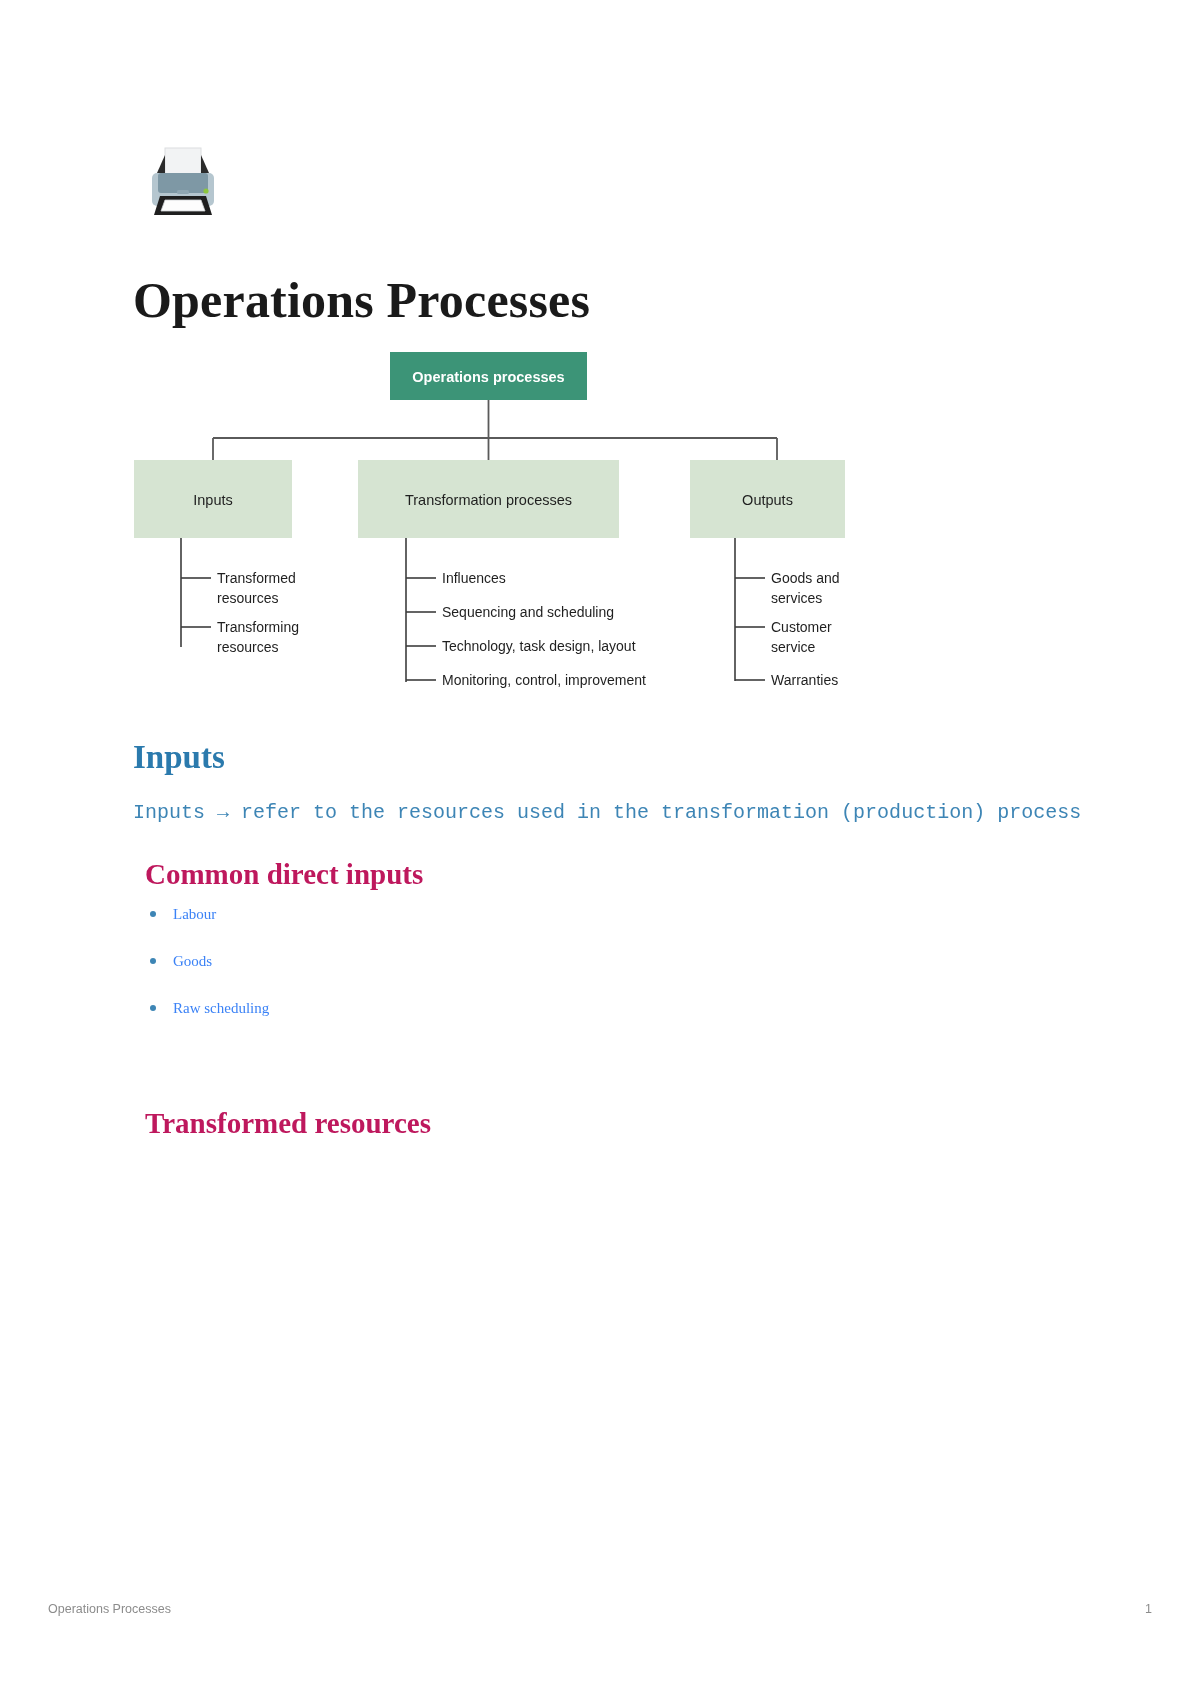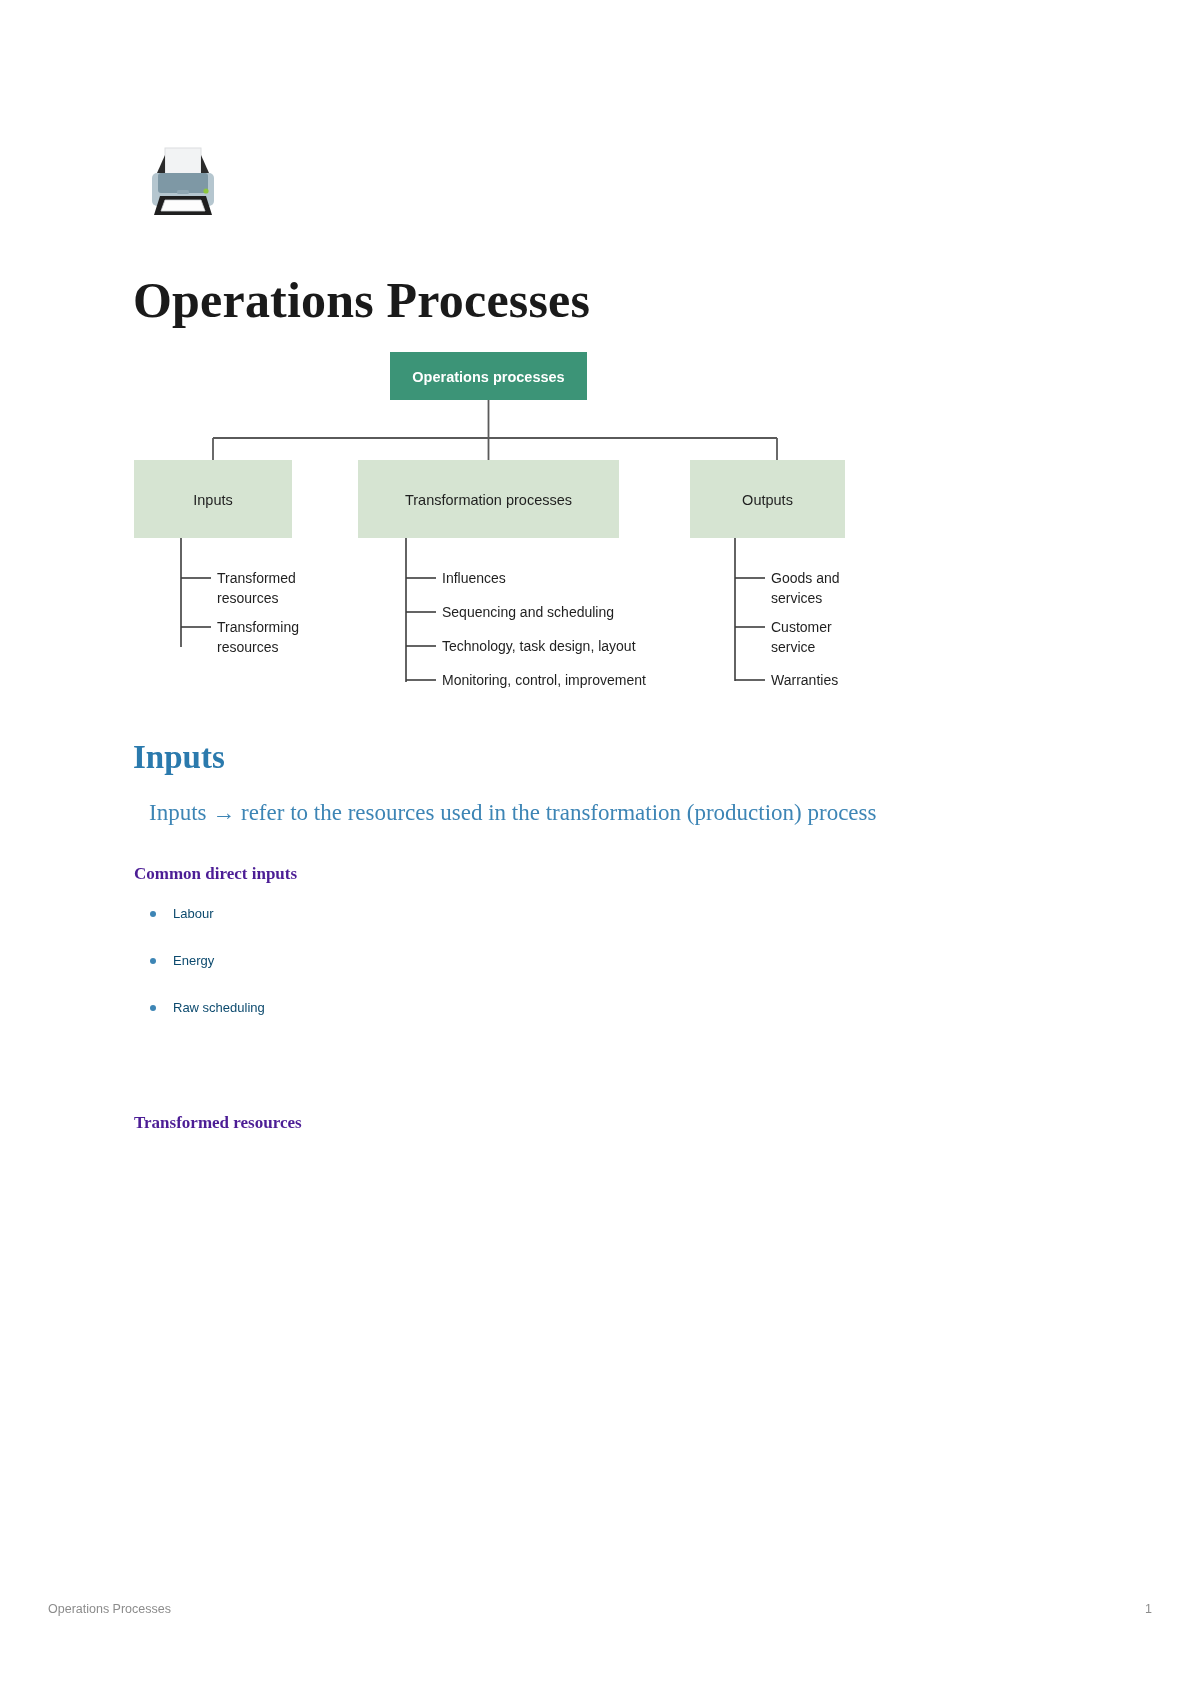--- a/index.html
+++ b/index.html
@@ -88,53 +88,52 @@
     font-family: "Liberation Serif", serif;
     font-weight: bold;
     font-size: 33px;
     line-height: 40px;
     color: #2b7aad;
     white-space: nowrap;
   }
   .para-blue {
     position: absolute;
     left: 133px;
-    font-family: Liberation Serif, serif;
-    font-size: 23px;
+    font-family: Liberation Mono, monospace;
+    font-size: 20px;
     line-height: 28px;
     color: #3d85b5;
     white-space: nowrap;
-    margin-left: 16px;
   }
   .h2-blue {
     position: absolute;
-    left: 134px;
-    font-family: "Liberation Serif", serif;
-    font-weight: bold;
-    font-size: 17px;
+    left: 145px;
+    font-family: "Liberation Serif", serif;
+    font-weight: bold;
+    font-size: 29px;
     line-height: 30px;
-    color: #4c1d95;
+    color: #be185d;
     white-space: nowrap;
   }
   .bullet-list {
     position: absolute;
     left: 133px;
     top: 900px;
     width: 700px;
     margin: 0;
     padding: 0;
     list-style: none;
   }
   .bullet-item {
     position: relative;
     padding-left: 40px;
-    font-family: Liberation Sans, sans-serif;
-    font-size: 13px;
+    font-family: Liberation Serif, serif;
+    font-size: 15px;
     line-height: 28px;
-    color: #0c4a6e;
+    color: #3b82f6;
     margin-bottom: 19px;
     white-space: nowrap;
   }
   .bullet-item .dot {
     position: absolute;
     left: 17px;
     top: 11px;
     width: 6px;
     height: 6px;
     background: #3d85b5;
@@ -249,21 +248,21 @@
 
   <div class="h2-blue" style="top:859px;">Common direct inputs</div>
 
   <ul class="bullet-list">
     <li class="bullet-item">
       <span class="dot"></span>
       <span>Labour</span>
     </li>
     <li class="bullet-item">
       <span class="dot"></span>
-      <span>Energy</span>
+      <span>Goods</span>
     </li>
     <li class="bullet-item">
       <span class="dot"></span>
       <span>Raw scheduling</span>
     </li>
   </ul>
 
   <div class="h2-blue" style="top:1108px;">Transformed resources</div>
 
   <div class="footer">

